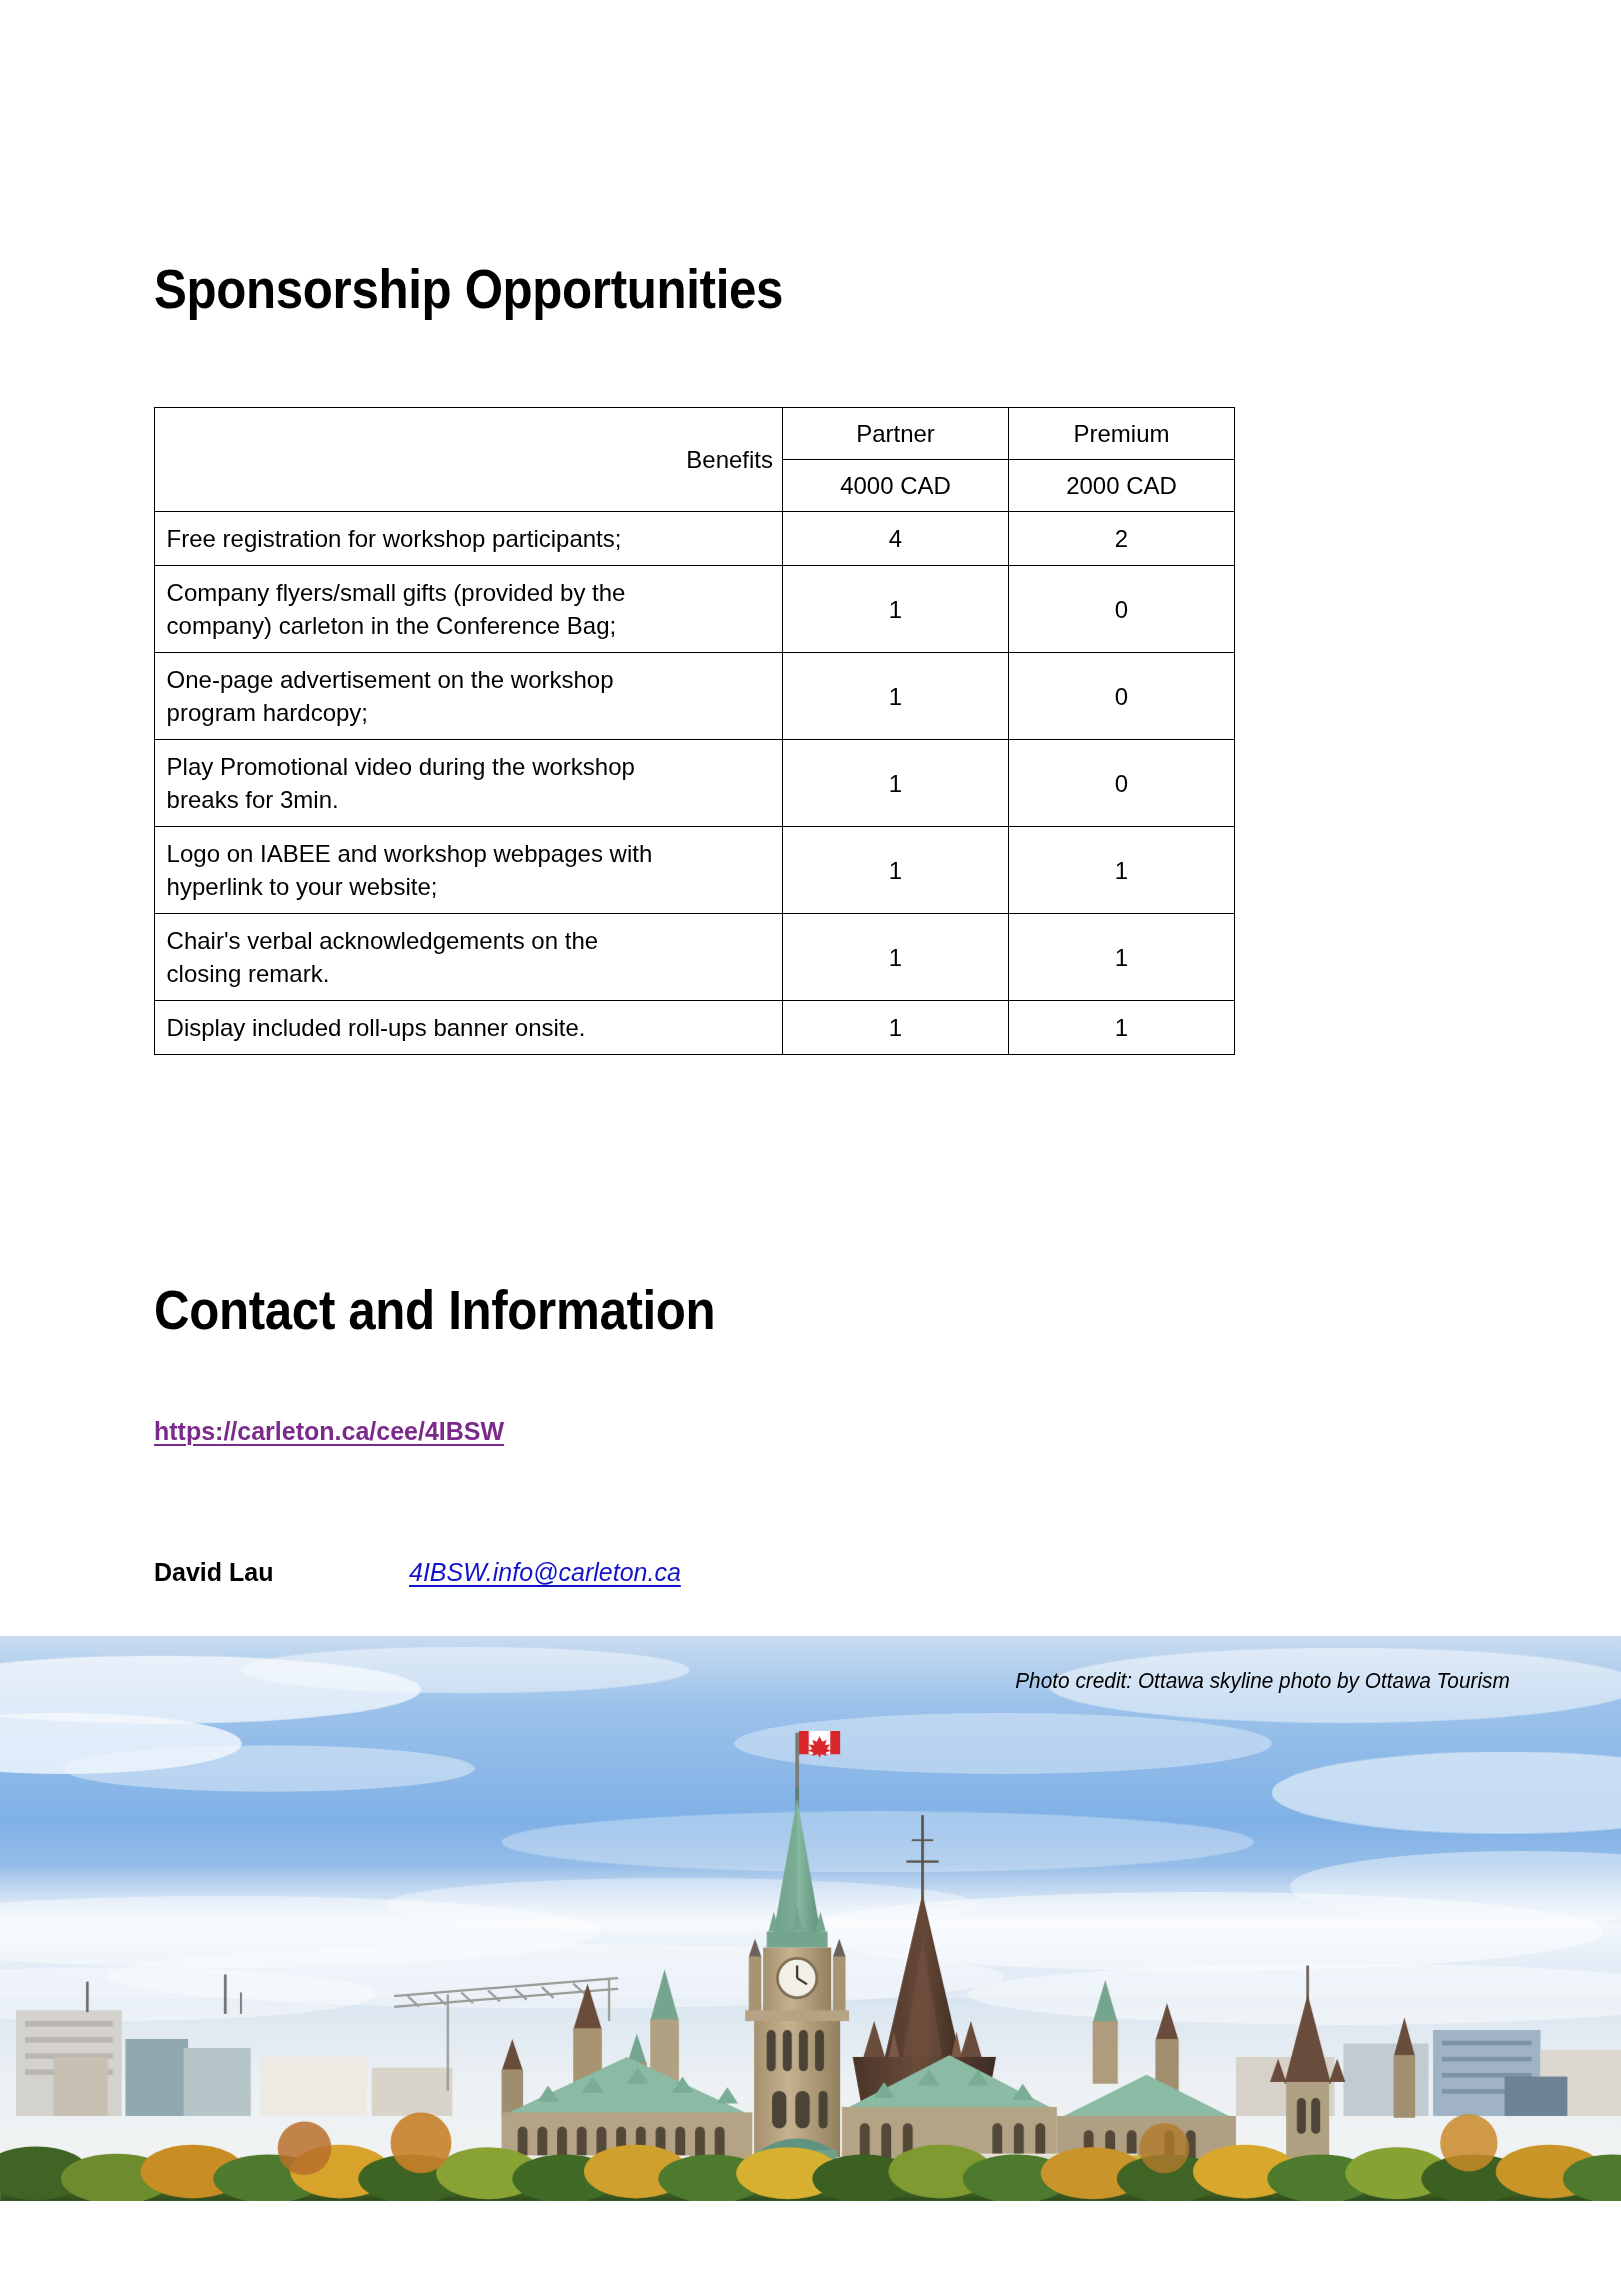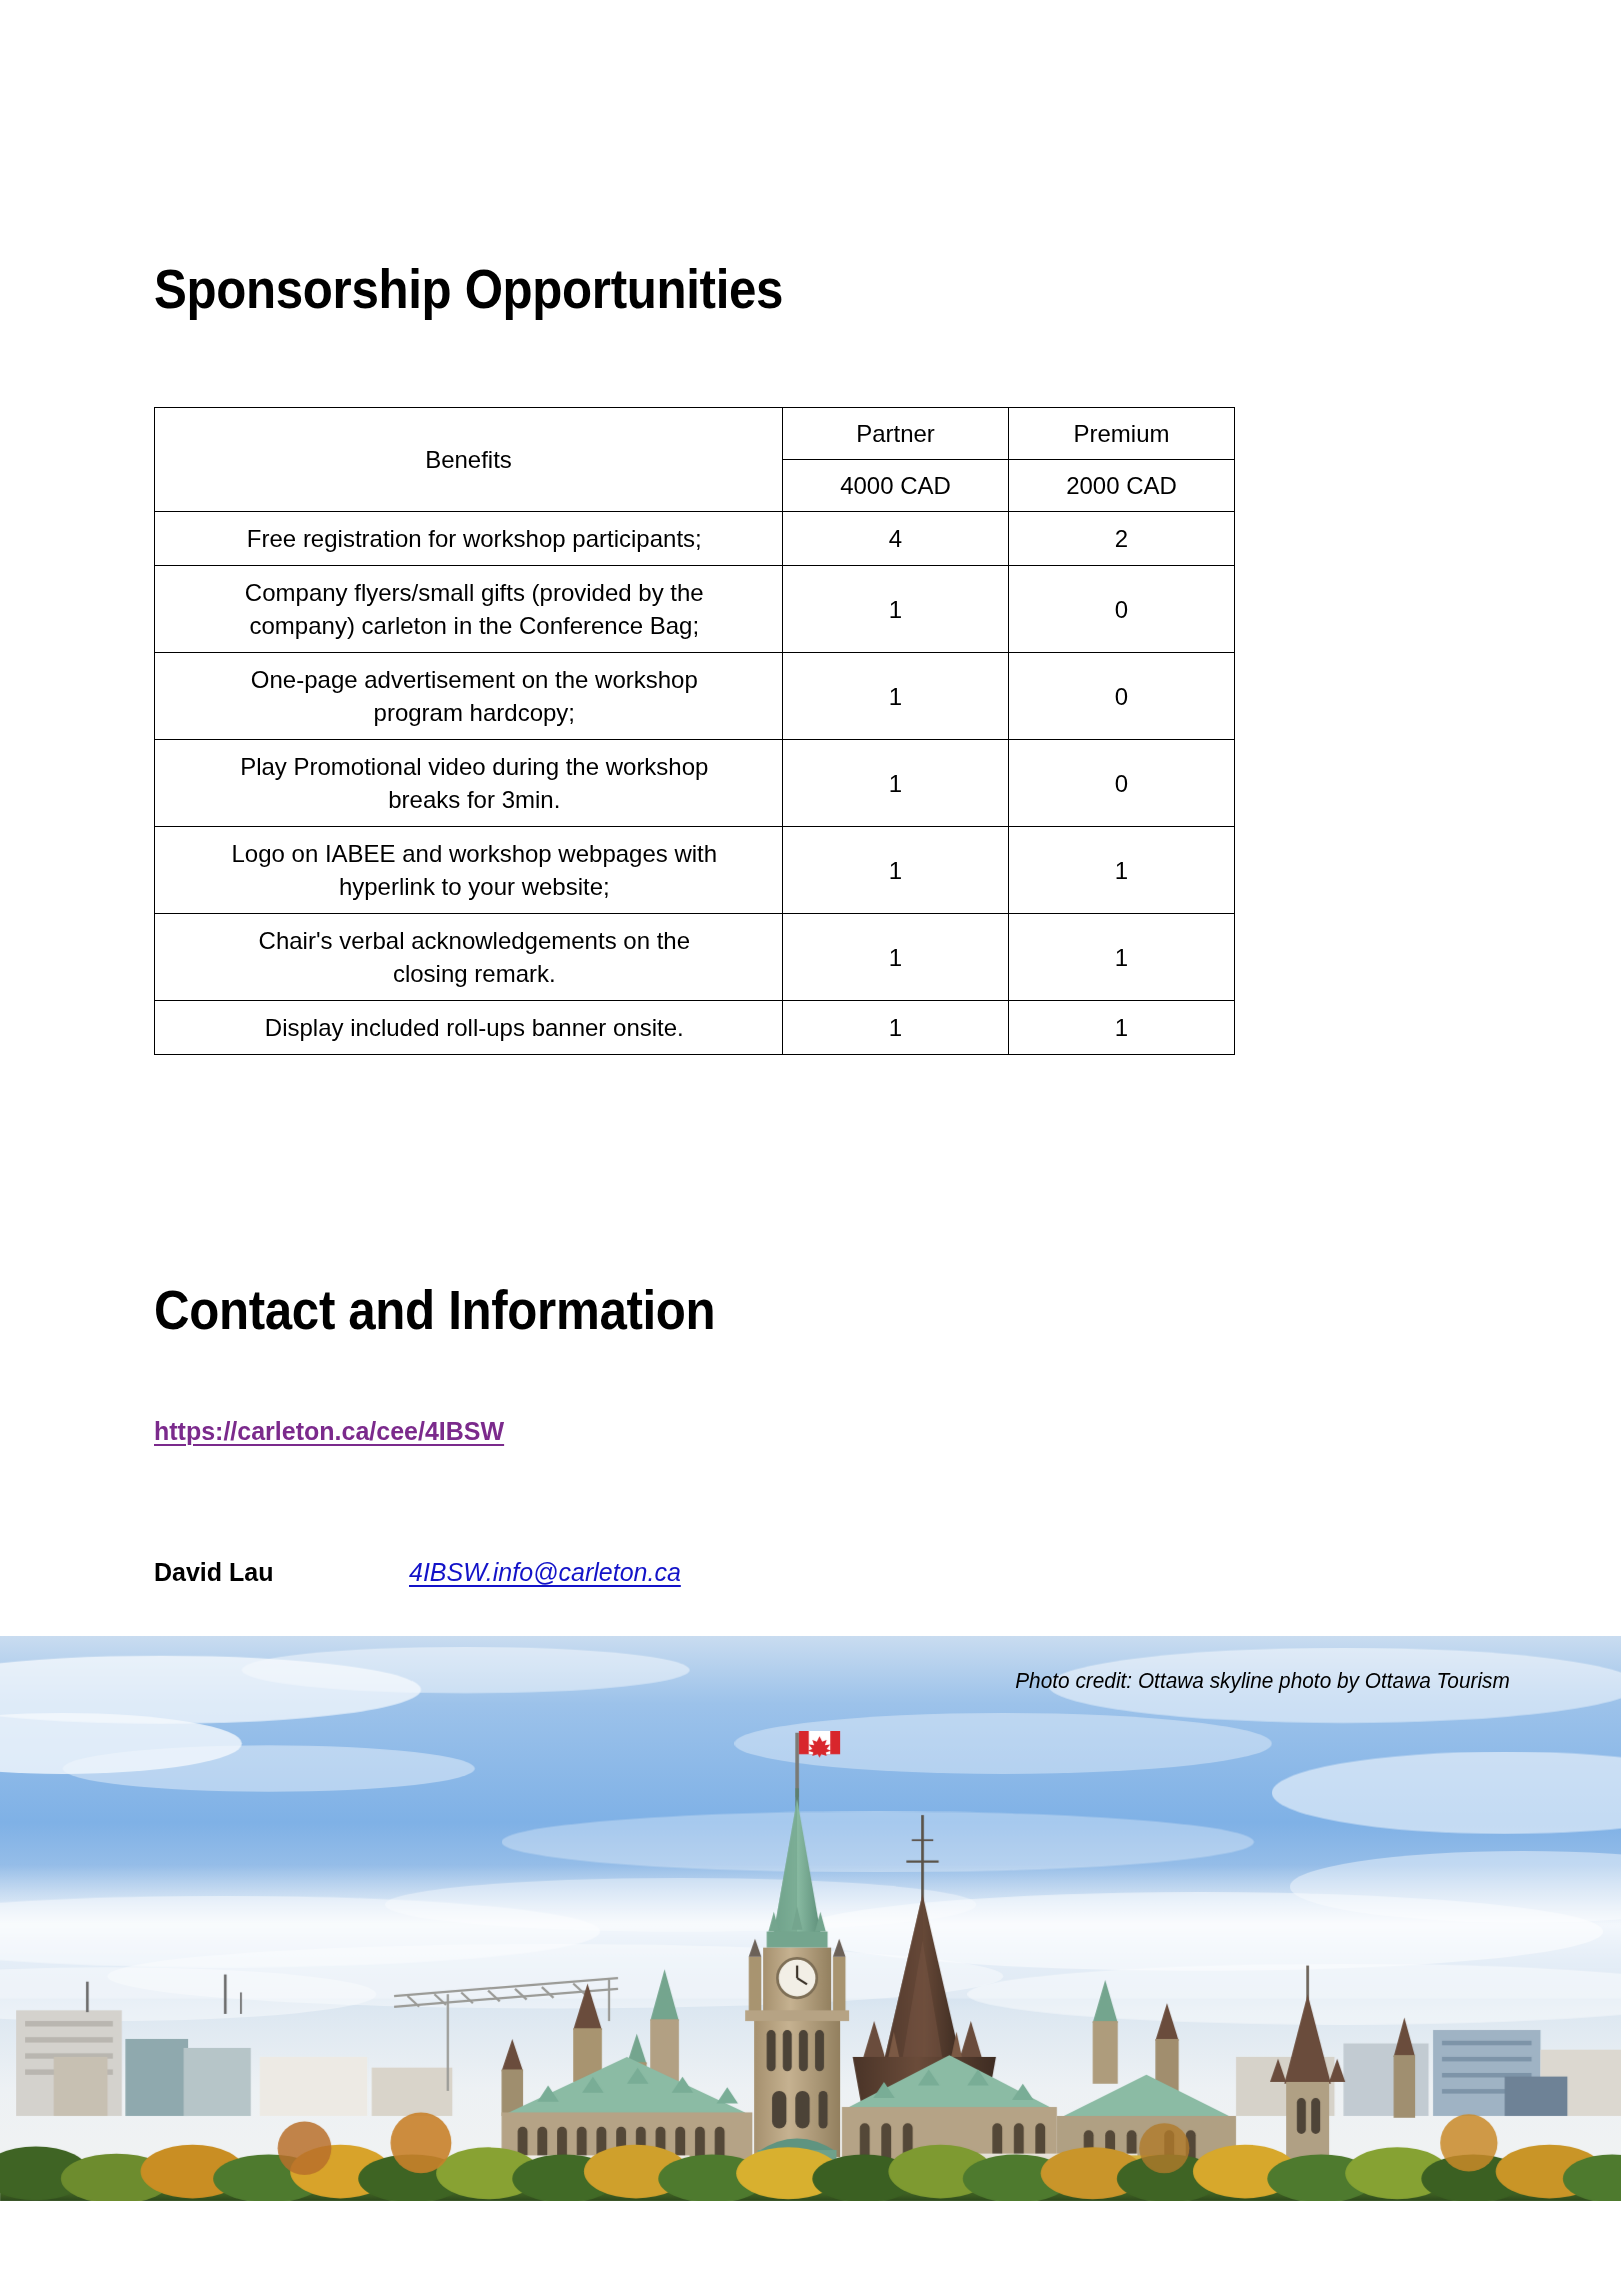--- a/index.html
+++ b/index.html
@@ -47,35 +47,35 @@
     font-weight: normal;
     font-size: 24px;
     line-height: 1.38;
     color: #000000;
     vertical-align: middle;
   }
   .col-benefit { width: 628px; }
   .col-tier    { width: 226px; }
 
   .cell-benefit {
-    text-align: center;
+    text-align: left;
     padding: 9.9px 0 9.9px 11.6px;
   }
   .cell-benefit span { display: block; }
   .cell-num {
     text-align: center;
     padding: 9.9px 3.6px;
   }
   .cell-tier-name,
   .cell-tier-price {
     text-align: center;
     padding: 9px 17px;
   }
   .cell-benefits-head {
-    text-align: center;
+    text-align: right;
     padding: 9px;
   }
 
   
   .contact-line {
     position: absolute;
     font-size: 25px;
     line-height: 1.3;
     white-space: nowrap;
   }

